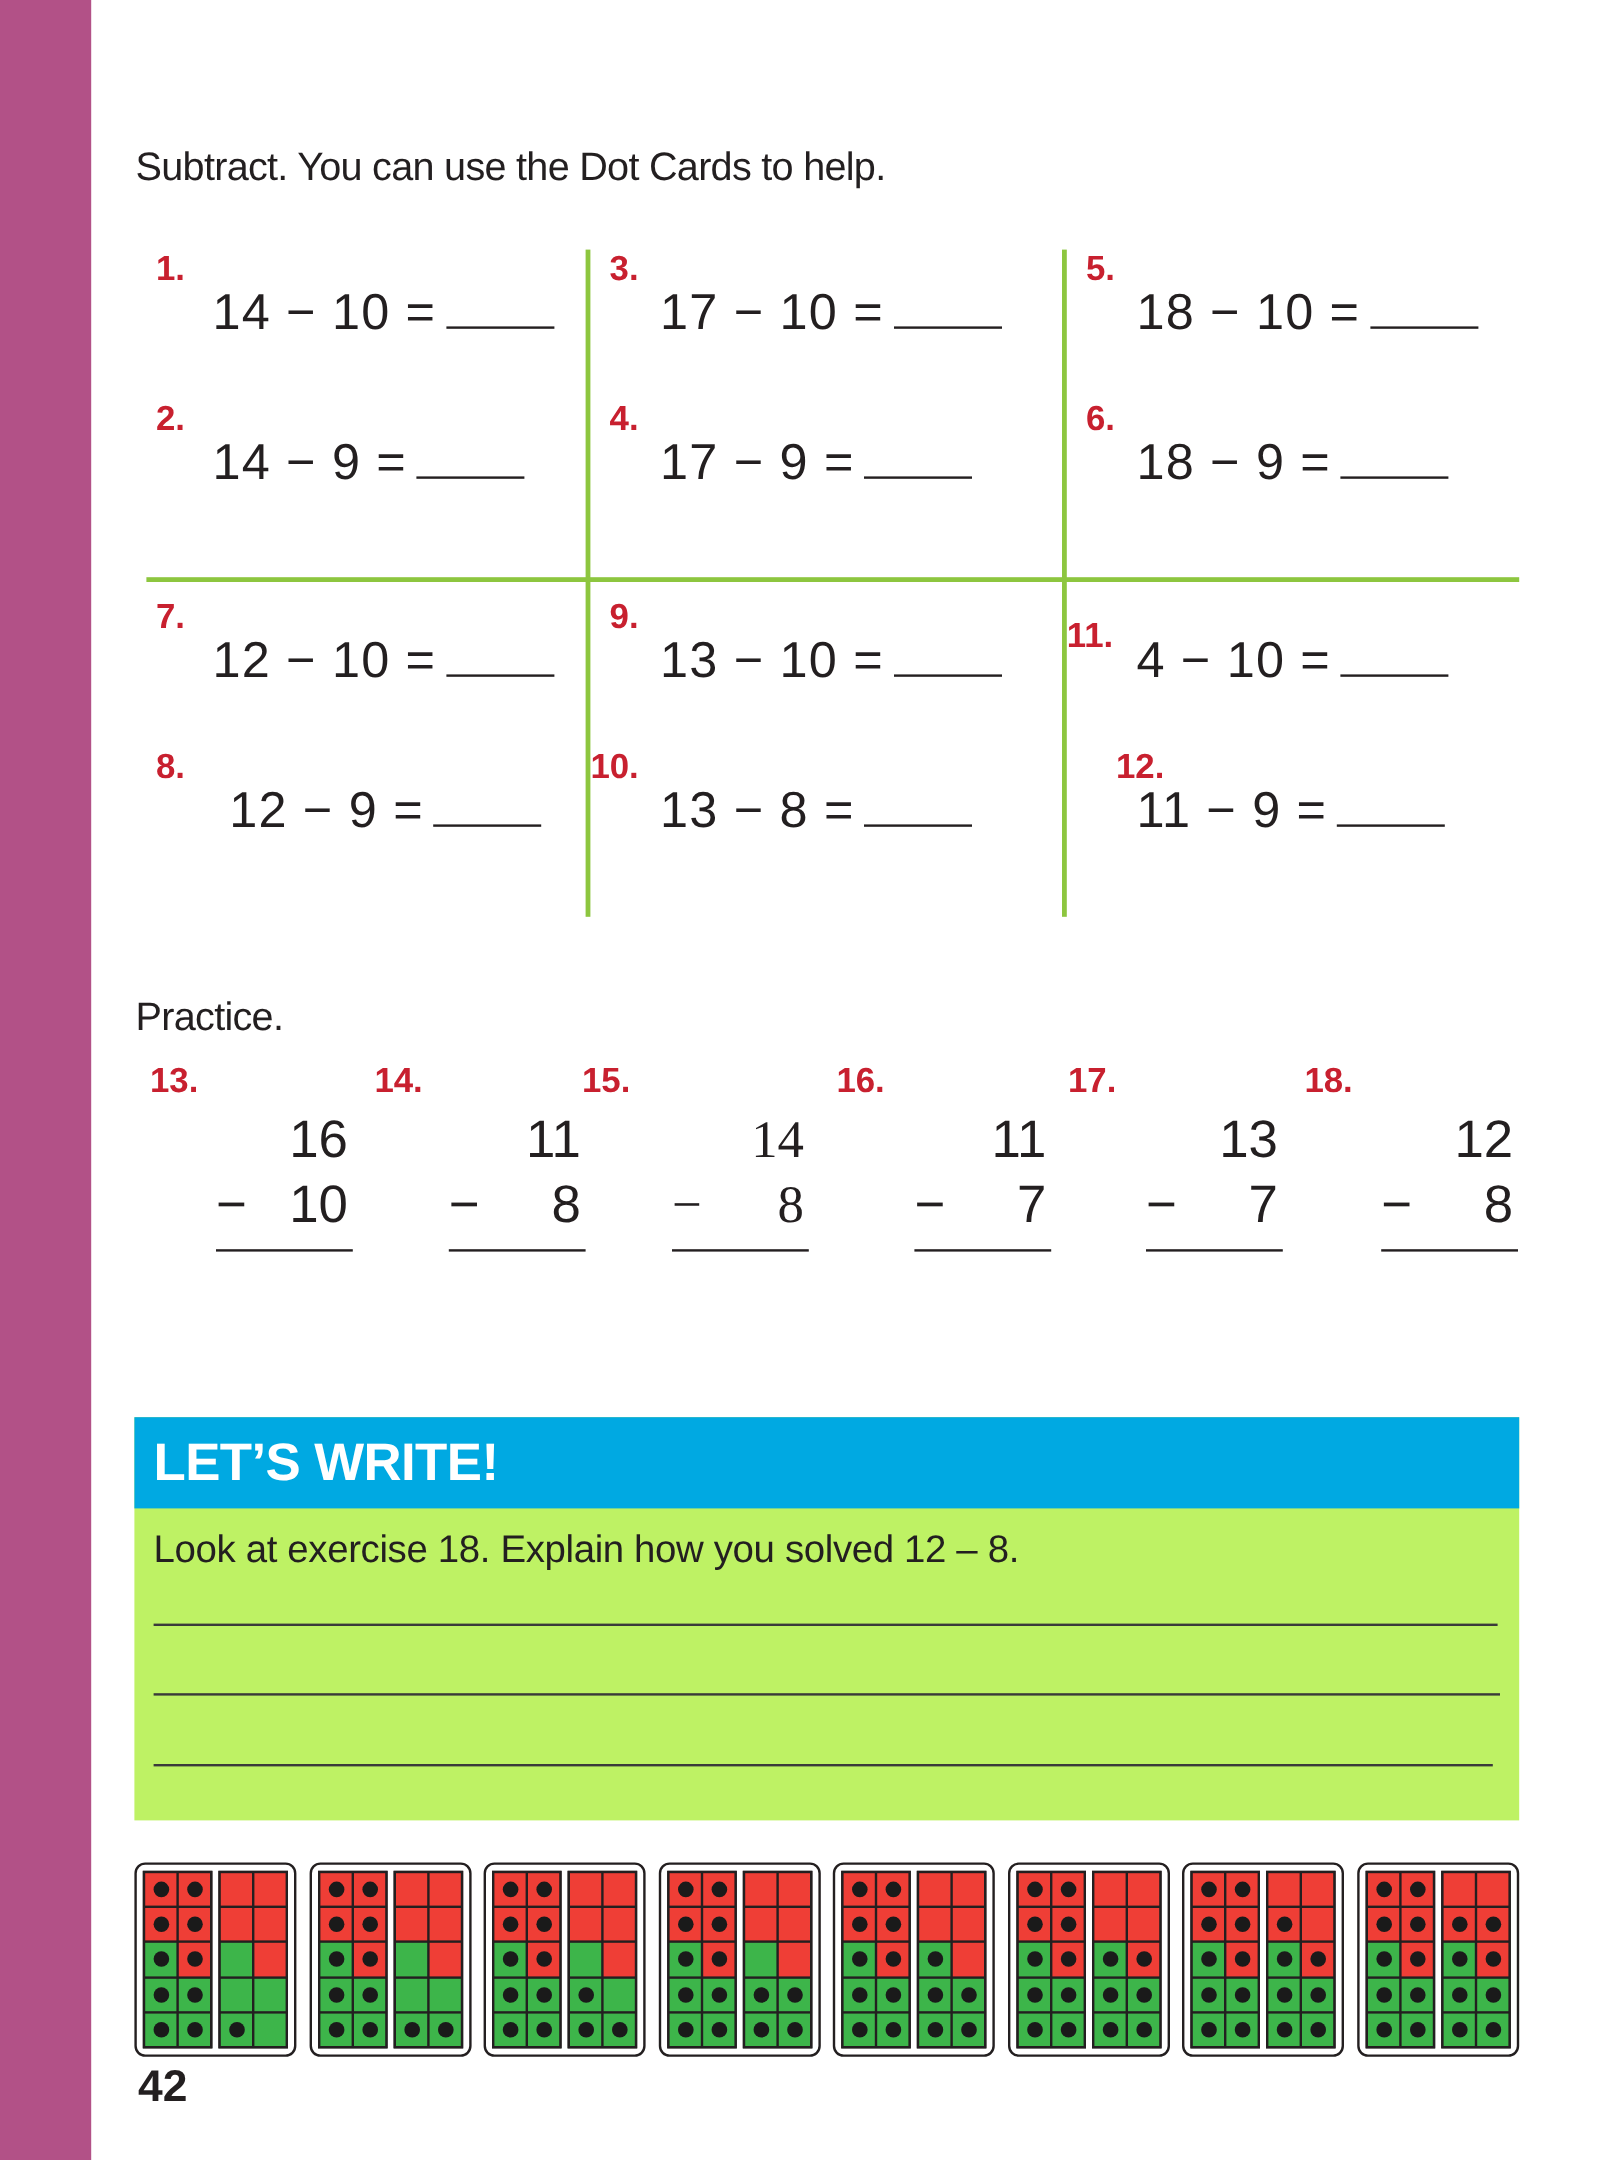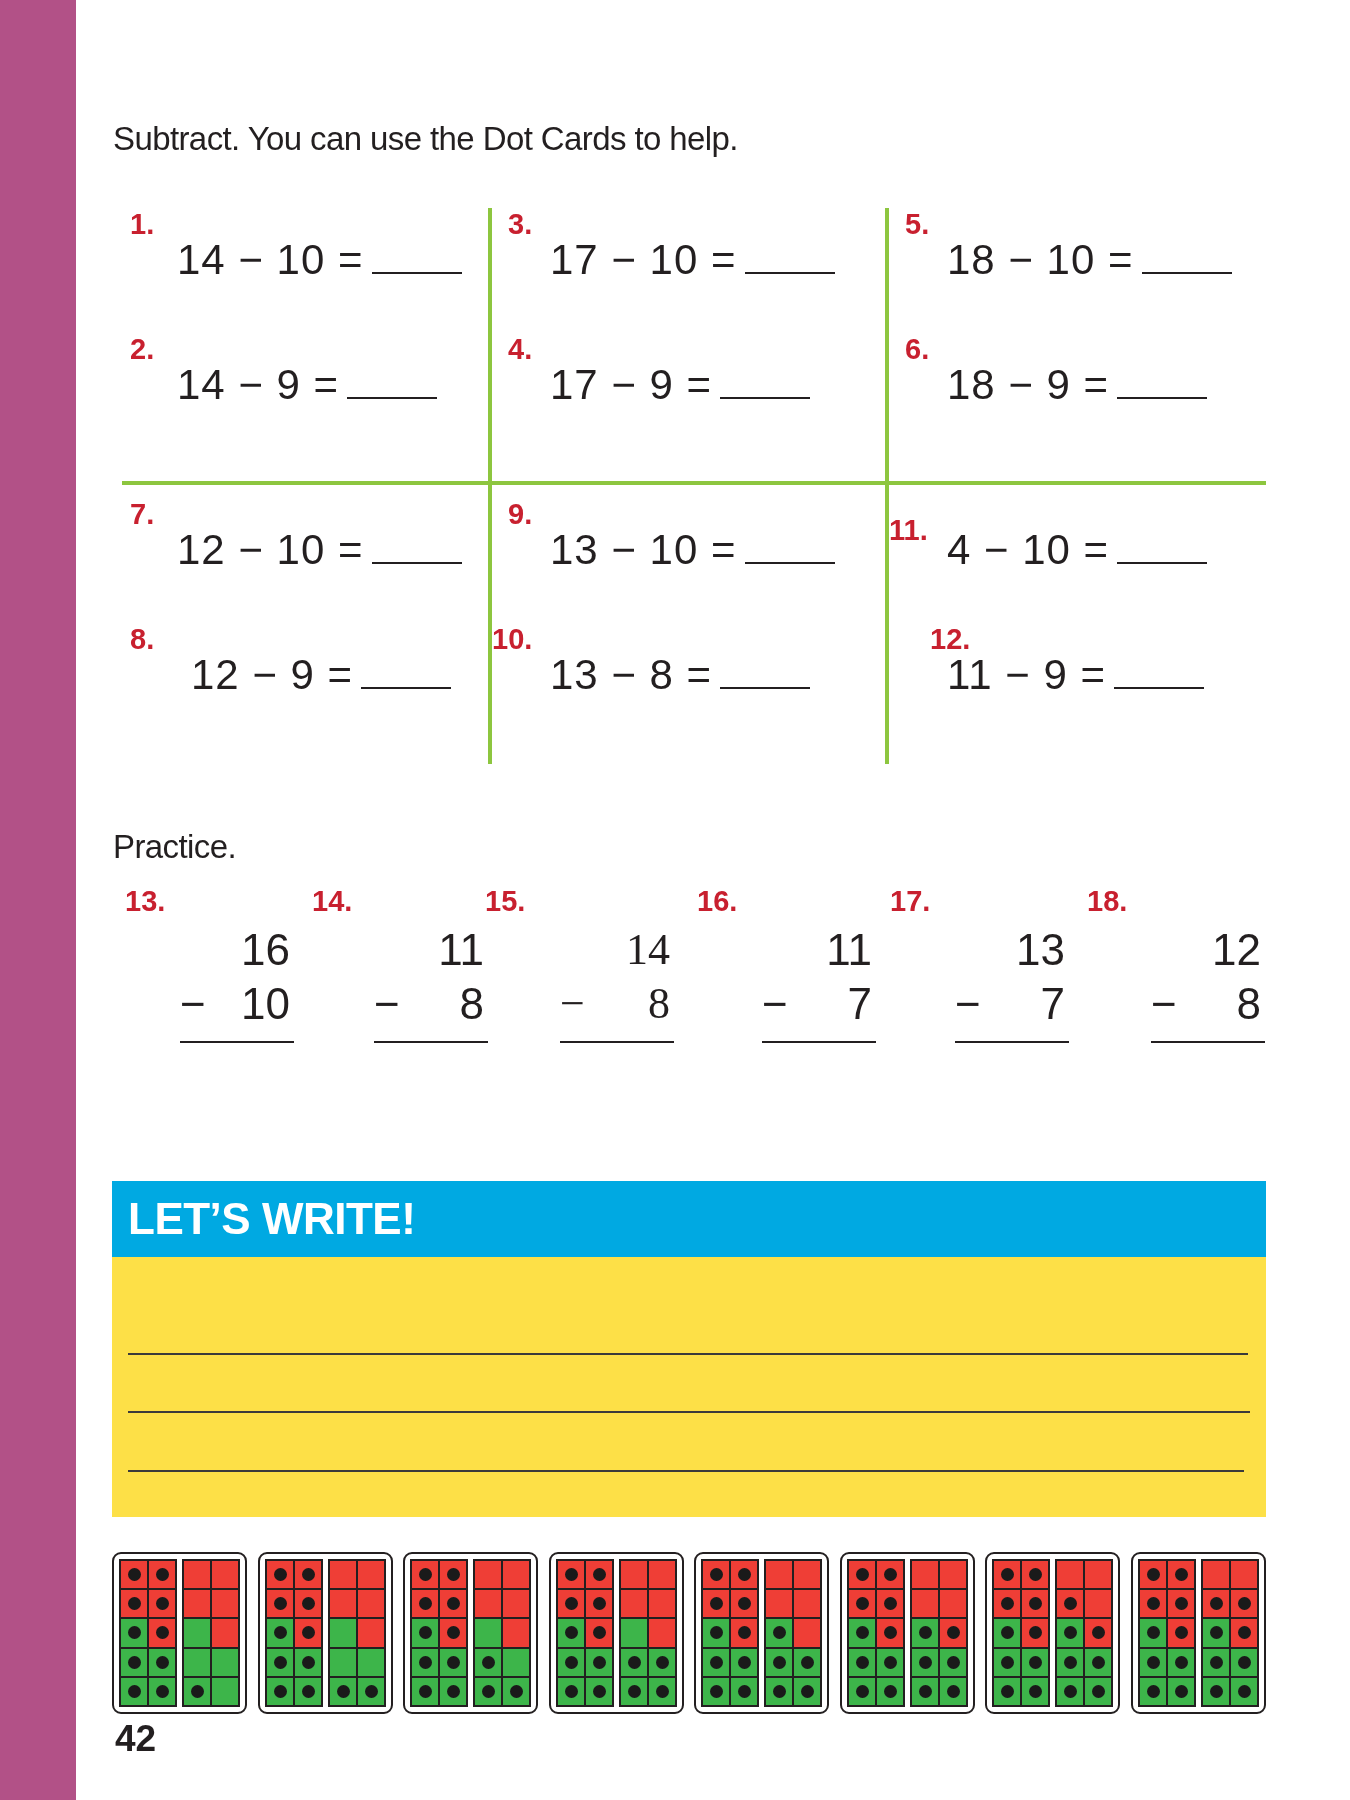--- a/index.html
+++ b/index.html
@@ -12,21 +12,21 @@
   .cell { position: absolute; }
   .qnum { position: absolute; color: #C8202F; font-weight: bold; font-size: 29px; font-family: "Liberation Sans", sans-serif; }
   .eq { position: absolute; font-size: 42px; white-space: nowrap; font-family: "Liberation Sans", sans-serif; letter-spacing: 1px; }
   .blank { display: inline-block; width: 90px; border-bottom: 2.5px solid #231f20; height: 34px; vertical-align: baseline; margin-left: 8px; }
   .pcol { position: absolute; top: 885px; width: 190px; height: 180px; }
   .pcol .qnum { left: 0; top: 0; }
   .vert { position: absolute; left: 55px; top: 38px; width: 114px; font-size: 44px; font-family: "Liberation Sans", sans-serif; }
   .vert .top { text-align: right; padding-right: 4px; height: 54px; line-height: 54px; }
   .vert .bot { height: 54px; line-height: 54px; display: flex; justify-content: space-between; padding: 0 4px 0 0; }
   .vert .rule { border-bottom: 2px solid #231f20; margin-top: 10px; }
-  .banner { position: absolute; left: 112px; top: 1181px; width: 1154px; height: 336px; background: #fde047; }
+  .banner { position: absolute; left: 112px; top: 1181px; width: 1154px; height: 336px; background: #bef264; }
   .banner-head { height: 76px; background: #00A9E2; color: #fff; font-weight: bold; font-size: 44px; line-height: 76px; padding-left: 16px; font-family: "Liberation Sans", sans-serif; letter-spacing: -0.5px; }
   .prompt { position: absolute; left: 16px; top: 92px; font-size: 32px; font-family: "Liberation Sans", sans-serif; letter-spacing: -0.3px; }
   .wline { position: absolute; left: 16px; height: 2px; background: #3a3a3a; }
   .cards { position: absolute; left: 112px; top: 1552px; width: 1154px; height: 162px; }
   .card { position: absolute; top: 0; width: 135px; height: 162px; border: 2.5px solid #231f20; border-radius: 9px; background: #fff; }
   .frame { position: absolute; top: 5px; width: 58px; height: 148px; display: grid; grid-template-columns: 1fr 1fr; grid-template-rows: repeat(5, 1fr); border: 2.5px solid #231f20; background: #231f20; gap: 2px; }
   .frame.left { left: 5px; }
   .frame.right { left: 68px; }
   .sq { position: relative; }
   .sq.r { background: #EF3E36; }
@@ -162,20 +162,21 @@
           <span>−</span>
           <span>8</span>
         </div>
         <div class="rule"></div>
       </div>
     </div>
   </div>
 
 <div class="banner">
   <div class="banner-head">LET’S WRITE!</div>
+  <div class="prompt">Look at exercise 18. Explain how you solved 12 – 8.</div>
   <div class="wline" style="top:172px; width:1120px;"></div>
   <div class="wline" style="top:230px; width:1122px;"></div>
   <div class="wline" style="top:289px; width:1116px;"></div>
 </div>
 
 <div class="cards" id="dot-cards">
     <div class="card" style="left: 0px;">
       <div class="frame left">
         <div class="sq r">
           <span class="dot"></span>

